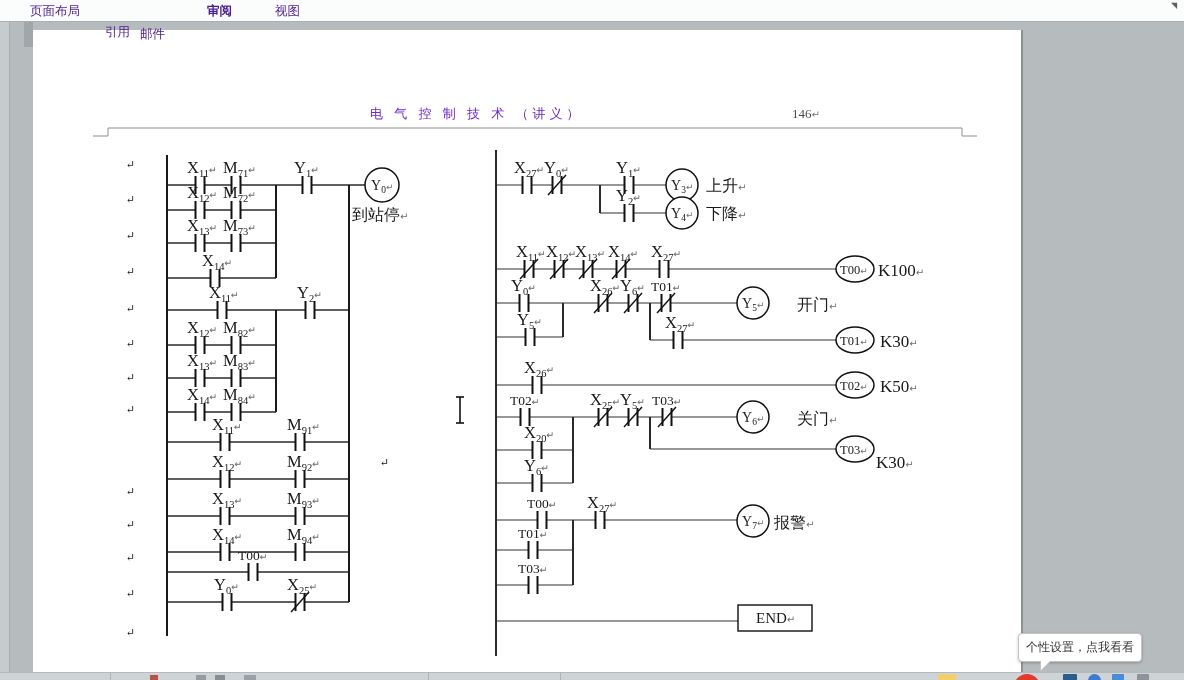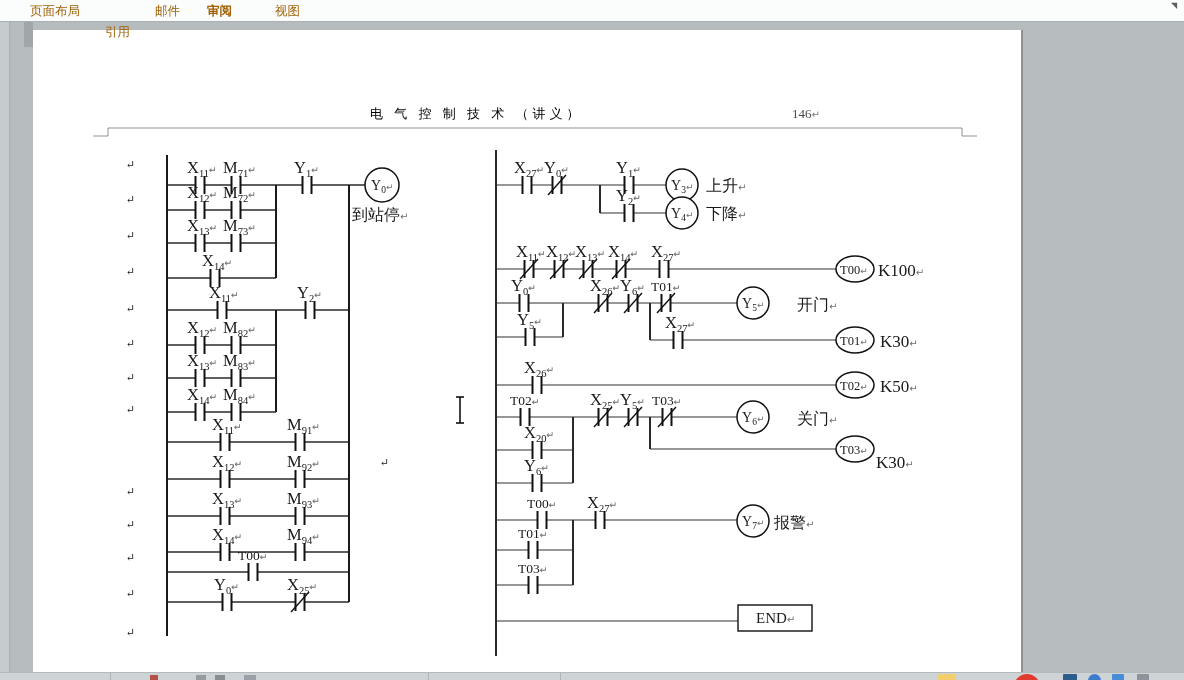--- a/index.html
+++ b/index.html
@@ -1,31 +1,31 @@
 <!DOCTYPE html>
 <html><head>
 <meta charset="utf-8">
 <style>
   html,body{margin:0;padding:0;}
   body{width:1184px;height:680px;overflow:hidden;font-family:"Liberation Sans",sans-serif;}
   .screen{position:relative;width:1184px;height:680px;background:#b6bbbe;overflow:hidden;}
 
   
   .menubar{position:absolute;left:0;top:0;width:1184px;height:21px;background:#fbfcfc;border-bottom:1px solid #a9b0b3;z-index:6;}
-  .menu-tab{position:absolute;top:3px;font-size:12.5px;color:#a16207;cursor:default;white-space:nowrap;}
+  .menu-tab{position:absolute;top:3px;font-size:12.5px;color:#4c1d95;cursor:default;white-space:nowrap;}
   .ribbon-collapse{position:absolute;top:2px;right:6px;width:7px;height:7px;color:#5a6063;font-size:8px;line-height:7px;z-index:7;}
 
   
   .workspace{position:absolute;left:0;top:22px;width:1184px;height:650px;background:#b6bbbe;}
   .scroll-strip{position:absolute;left:0;top:0;width:9px;height:650px;background:#c6cbcd;border-right:1px solid #a7adb0;}
   .page-notch{position:absolute;left:24px;top:0;width:9px;height:25px;background:#a0a6a9;}
   .page{position:absolute;left:33px;top:8px;width:988px;height:642px;background:#ffffff;box-shadow:2px 0 0 #8d9294;}
 
   .header-title{position:absolute;left:370px;top:105px;width:260px;font-family:"Liberation Serif","DejaVu Serif",serif;
-    font-size:13px;letter-spacing:4px;color:#000000;white-space:nowrap;z-index:3;}
+    font-size:13px;letter-spacing:4px;color:#6d28d9;white-space:nowrap;z-index:3;}
   .header-pagenum{position:absolute;left:792px;top:106px;font-family:"Liberation Serif","DejaVu Serif",serif;
     font-size:13px;color:#4d4d4d;z-index:3;}
   .cr-mark{color:#777;font-size:10px;font-family:"DejaVu Sans",sans-serif;}
 
   svg#diagram{position:absolute;left:0;top:0;z-index:5;pointer-events:none;}
   svg text{font-family:"Liberation Serif","DejaVu Serif",serif;fill:#1a1a1a;}
 
   
   .tooltip{position:absolute;left:1018px;top:633px;width:122px;height:27px;background:#fff;border:1px solid #c3c3c3;
     border-radius:4px;box-shadow:0 1px 3px rgba(0,0,0,.25);z-index:20;display:flex;align-items:center;justify-content:center;}
@@ -41,21 +41,21 @@
   .tb-frag{position:absolute;}
 </style>
 </head>
 <body>
 
 <div class="screen">
 
   <div class="menubar">
     <span class="menu-tab" style="left: 30px;">页面布局</span>
     <span class="menu-tab" style="left: 105px; margin-top: 21px;">引用</span>
-    <span class="menu-tab" style="left: 155px;">邮件</span>
+    <span class="menu-tab" style="left: 140px; margin-top: 23px;">邮件</span>
     <span class="menu-tab" style="left: 207px; font-weight: bold;">审阅</span>
     <span class="menu-tab" style="left: 258px; margin-left: 17px;">视图</span>
   </div>
   <div class="ribbon-collapse">◥</div>
 
   <div class="workspace">
     <div class="scroll-strip"></div>
     <div class="page-notch"></div>
     <div class="page"></div>
   </div>
@@ -509,20 +509,25 @@
         <text x="126" y="636" font-size="11" fill="#666666" font-family="DejaVu Sans, sans-serif">↵</text>
         <text x="380" y="466" font-size="11" fill="#666666" font-family="DejaVu Sans, sans-serif">↵</text>
       </g>
       <g>
         <line x1="460" y1="397" x2="460" y2="423" stroke="#111111" stroke-width="1.6"></line>
         <line x1="456" y1="397" x2="464" y2="397" stroke="#111111" stroke-width="1.6"></line>
         <line x1="456" y1="423" x2="464" y2="423" stroke="#111111" stroke-width="1.6"></line>
       </g>
     </svg>
 
+  <div class="tooltip">
+    <span>个性设置，点我看看</span>
+    <div class="tail-border"></div>
+    <div class="tail-fill"></div>
+  </div>
 
   <div class="taskbar" id="taskbar">
       <div class="tb-sep" style="left: 110px;"></div>
       <div class="tb-sep" style="left: 428px;"></div>
       <div class="tb-sep" style="left: 560px;"></div>
       <div class="tb-frag" style="left: 150px; top: 2px; width: 8px; height: 6px; background: rgb(182, 81, 73); border-radius: 0px;"></div>
       <div class="tb-frag" style="left: 196px; top: 2px; width: 10px; height: 6px; background: rgb(149, 155, 160); border-radius: 0px;"></div>
       <div class="tb-frag" style="left: 215px; top: 2px; width: 10px; height: 6px; background: rgb(135, 141, 146); border-radius: 0px;"></div>
       <div class="tb-frag" style="left: 244px; top: 2px; width: 12px; height: 6px; background: rgb(154, 160, 165); border-radius: 0px;"></div>
       <div class="tb-frag" style="left: 938px; top: 1px; width: 18px; height: 10px; background: rgb(242, 207, 106); border-radius: 2px;"></div>

